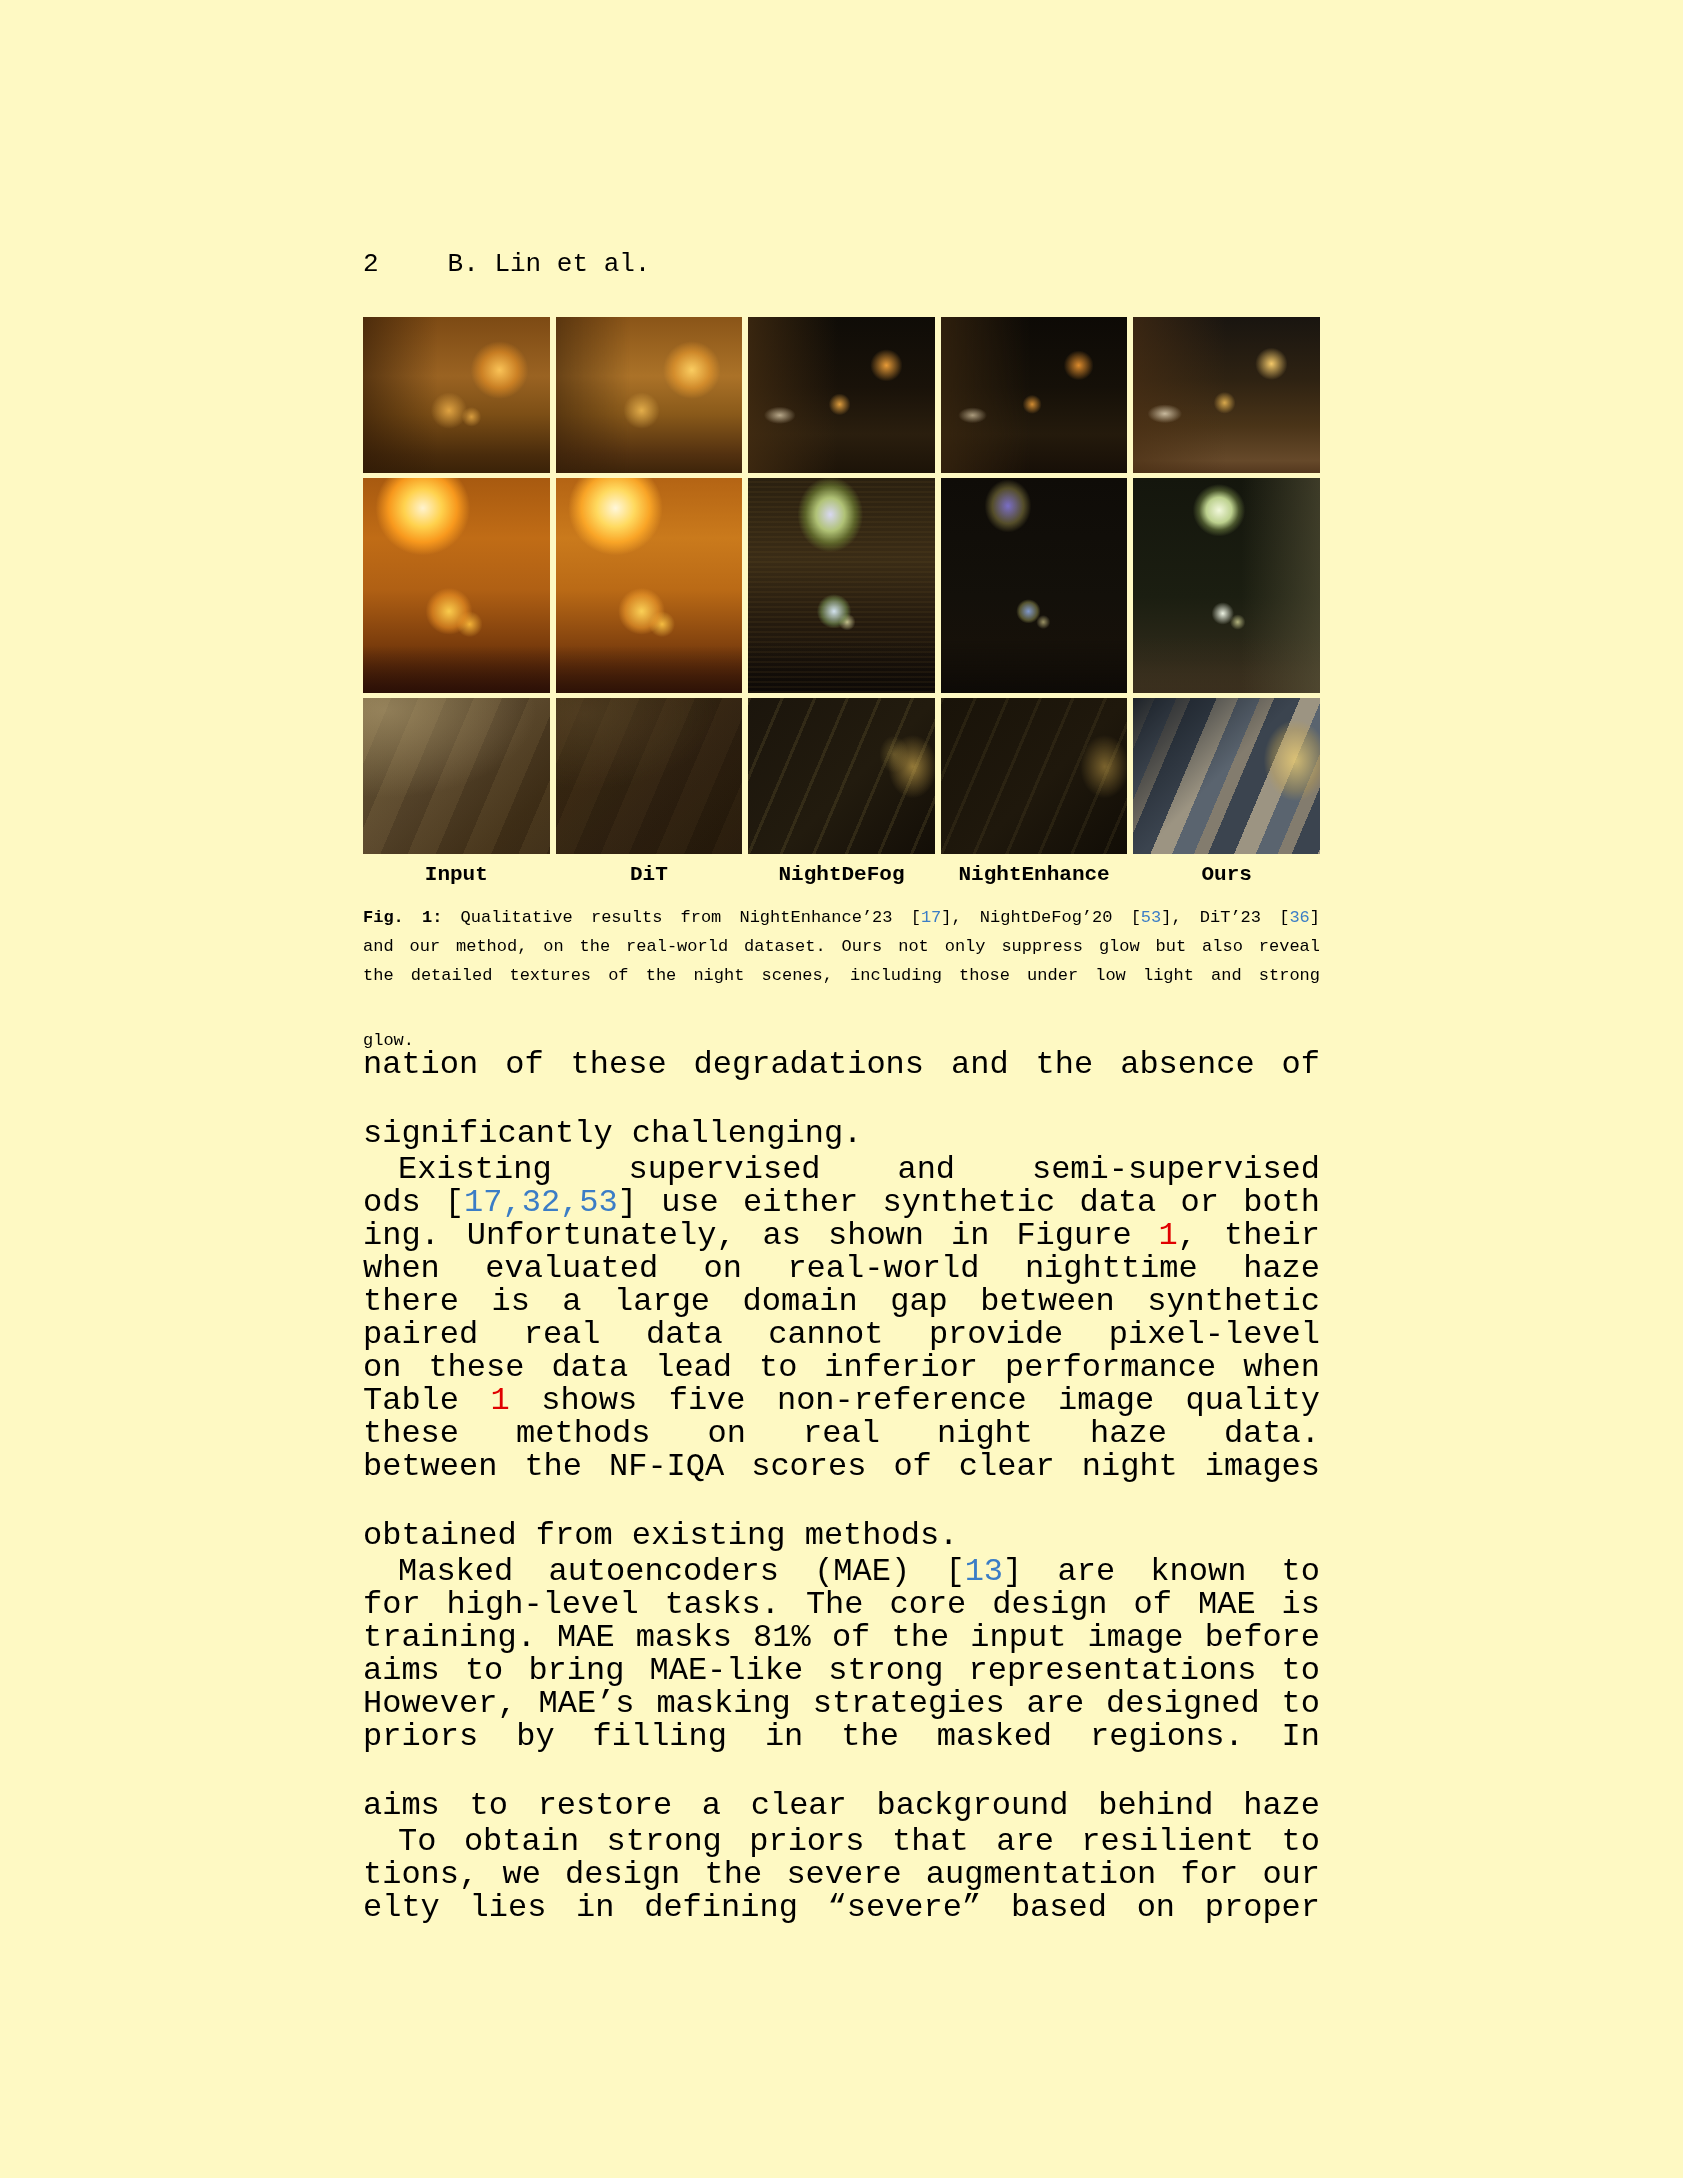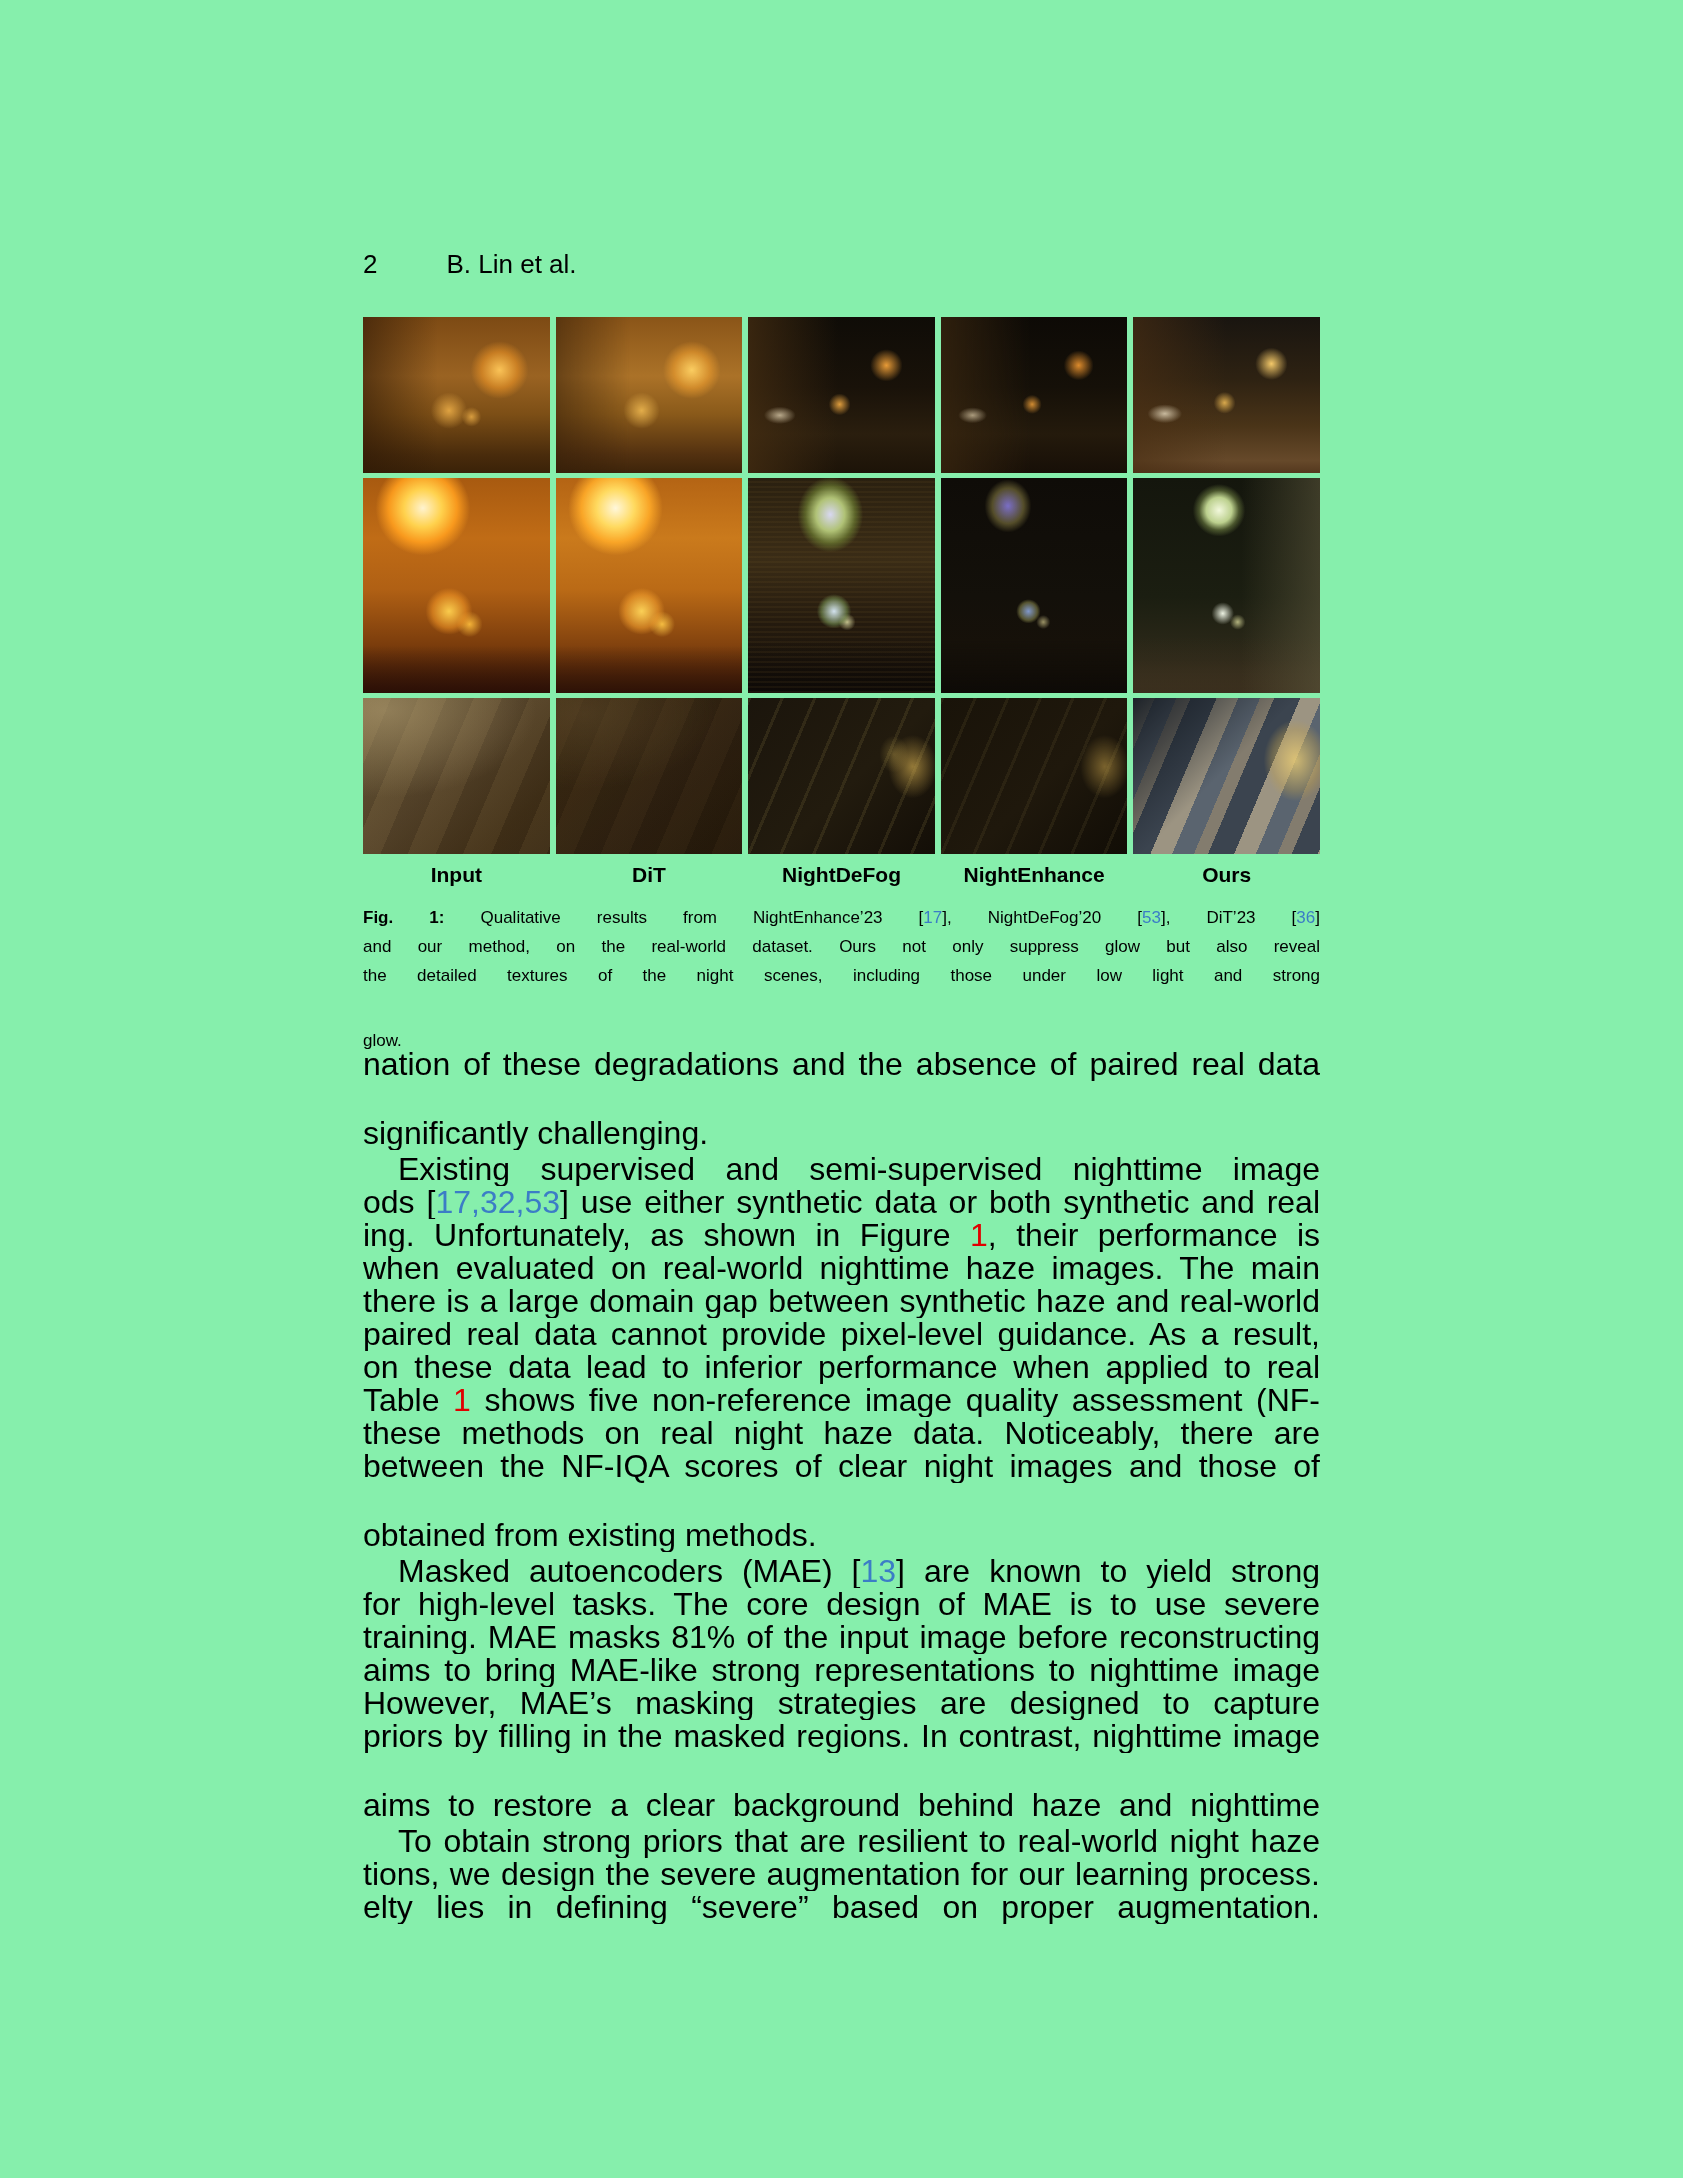--- a/index.html
+++ b/index.html
@@ -1,18 +1,18 @@
 <!DOCTYPE html>
 <html style="--cite-color: #3b7dc6; --ref-color: #e00000;"><head>
 <meta charset="utf-8">
 <title>Paper Page</title>
 <style>
   html,body{margin:0;padding:0;background:#ffffff;}
-  .page{position:relative;width:1683px;height:2178px;background:#86efac;
-        font-family:Liberation Sans, sans-serif;color:#000;overflow:hidden;}
+  .page{position:relative;width:1683px;height:2178px;background:#fef9c3;
+        font-family:Liberation Mono, monospace;color:#000;overflow:hidden;}
 
   
   .header{position:absolute;top:249px;left:363px;width:957px;font-size:26px;line-height:30px;}
   .header .rtitle{margin-left:69px;}
 
   
   .figure{position:absolute;top:317px;left:363px;width:957px;}
   .fig-grid{display:grid;grid-template-columns:repeat(5,1fr);
             grid-template-rows:156px 215px 156px;gap:5px 6px;width:957px;}
   .cell{width:100%;height:100%;background-color:#150f08;}

